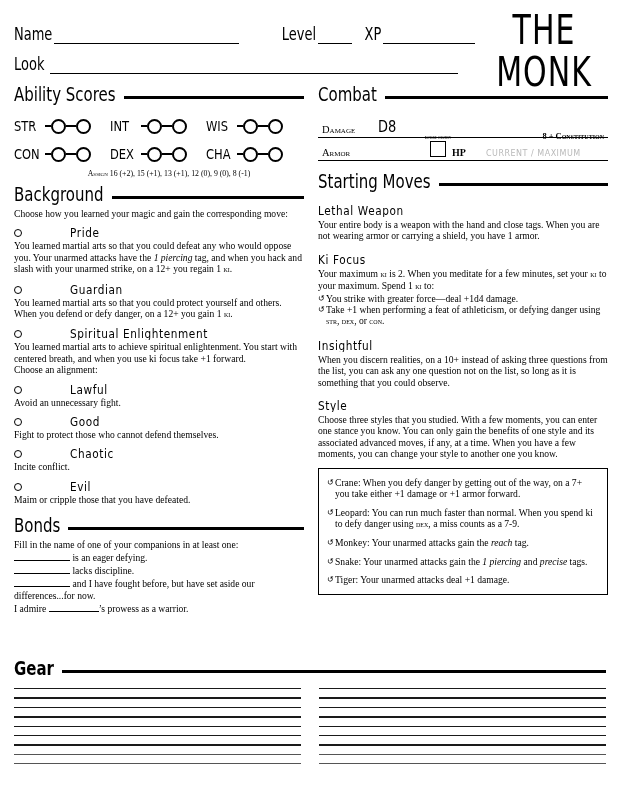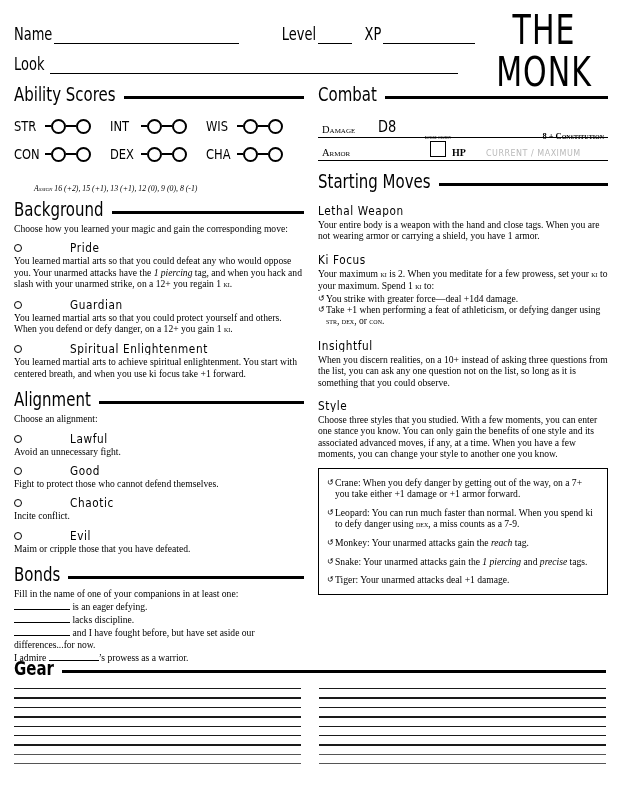--- a/index.html
+++ b/index.html
@@ -48,21 +48,21 @@
 
   
   .ab-grid{margin-top:6px;}
   .ab-row{display:flex;align-items:center;height:28px;}
   .ab-cell{display:flex;align-items:center;width:96px;}
   .ab-name{font-family:"DejaVu Sans",sans-serif;font-size:11.5px;width:31px;
            transform:scaleY(1.25);transform-origin:left center;display:inline-block;}
   .dash{width:6px;height:2px;background:#000;}
   .circ{width:15px;height:15px;border:2px solid #000;border-radius:50%;box-sizing:border-box;}
   .bar{width:10px;height:2px;background:#000;}
-  .assign{font-variant:small-caps;font-size:7.8px;margin-top:16px;padding-left:20px;font-style:italic;}
+  .assign{text-align:center;font-variant:small-caps;font-size:7.8px;margin-top:1px;padding-left:20px;}
 
   
   .combat{margin-top:12px;position:relative;}
   .cbt-line{position:relative;height:19px;border-bottom:1px solid #000;}
   .cbt-lbl{font-variant:small-caps;font-size:10.5px;position:absolute;left:4px;bottom:2px;}
   .dmg-val{position:absolute;left:60px;bottom:1px;font-family:"DejaVu Sans",sans-serif;
            font-size:13px;transform:scaleY(1.2);transform-origin:left bottom;display:inline-block;}
   .ignore{position:absolute;left:104px;bottom:20px;font-size:4.6px;line-height:5px;
           font-variant:small-caps;text-align:center;width:32px;}
   .chkbox{position:absolute;left:112px;bottom:3px;width:14px;height:14px;border:1.4px solid #000;}
@@ -215,24 +215,20 @@
         </div>
         <div class="choice">
           <div class="ch-head">
             <span class="ocirc"></span>
             <span class="ch-name">Spiritual Enlightenment</span>
           </div>
           <p class="ch-body"><span>You learned martial arts to achieve spiritual enlightenment. You start with </span><span class="b">centered breath</span><span>, and when you </span><span class="b">use ki focus</span><span> take +1 forward.</span></p>
         </div>
       </div>
 
-    <div class="sect" style="margin-top:14px;">
-      <span class="sect-h">Alignment</span>
-      <span class="rule"></span>
-    </div>
     <p class="b">Choose an alignment:</p>
     <div id="alignment-options">
         <div class="choice">
           <div class="ch-head">
             <span class="ocirc"></span>
             <span class="ch-name">Lawful</span>
           </div>
           <p class="ch-body">Avoid an unnecessary fight.</p>
         </div>
         <div class="choice">
@@ -291,21 +287,21 @@
         <span class="curmax">CURRENT / MAXIMUM</span>
       </div>
     </div>
 
     <div class="sect" style="margin-top:14px;">
       <span class="sect-h">Starting Moves</span>
       <span class="rule"></span>
     </div>
     <div id="starting-moves">
         <div class="move"><div class="move-name">Lethal Weapon</div><p><span>Your entire body is a weapon with the hand and close tags. When you </span><span class="b">are not wearing armor or carrying a shield</span><span>, you have 1 armor.</span></p></div>
-        <div class="move"><div class="move-name">Ki Focus</div><p><span>Your maximum </span><span class="smallcaps">ki</span><span> is 2. When you </span><span class="b">meditate for a few prowess</span><span>, set your </span><span class="smallcaps">ki</span><span> to your maximum. Spend 1 </span><span class="smallcaps">ki</span><span> to:</span></p><ul class="bullets">
+        <div class="move"><div class="move-name">Ki Focus</div><p><span>Your maximum </span><span class="smallcaps">ki</span><span> is 2. When you </span><span class="b">meditate for a few minutes</span><span>, set your </span><span class="smallcaps">ki</span><span> to your maximum. Spend 1 </span><span class="smallcaps">ki</span><span> to:</span></p><ul class="bullets">
             <li>
               <span class="bmark">↺</span>
               <span class="btxt"><span>You strike with greater force—deal +1d4 damage.</span></span>
             </li>
             <li>
               <span class="bmark">↺</span>
               <span class="btxt"><span>Take +1 when performing a feat of athleticism, or defying danger using </span><span class="smallcaps">str</span><span>, </span><span class="smallcaps">dex</span><span>, or </span><span class="smallcaps">con</span><span>.</span></span>
             </li>
           </ul></div>
         <div class="move"><div class="move-name">Insightful</div><p><span>When you </span><span class="b">discern realities</span><span>, on a 10+ instead of asking three questions from the list, you can ask any one question not on the list, so long as it is something that you could observe.</span></p></div>

